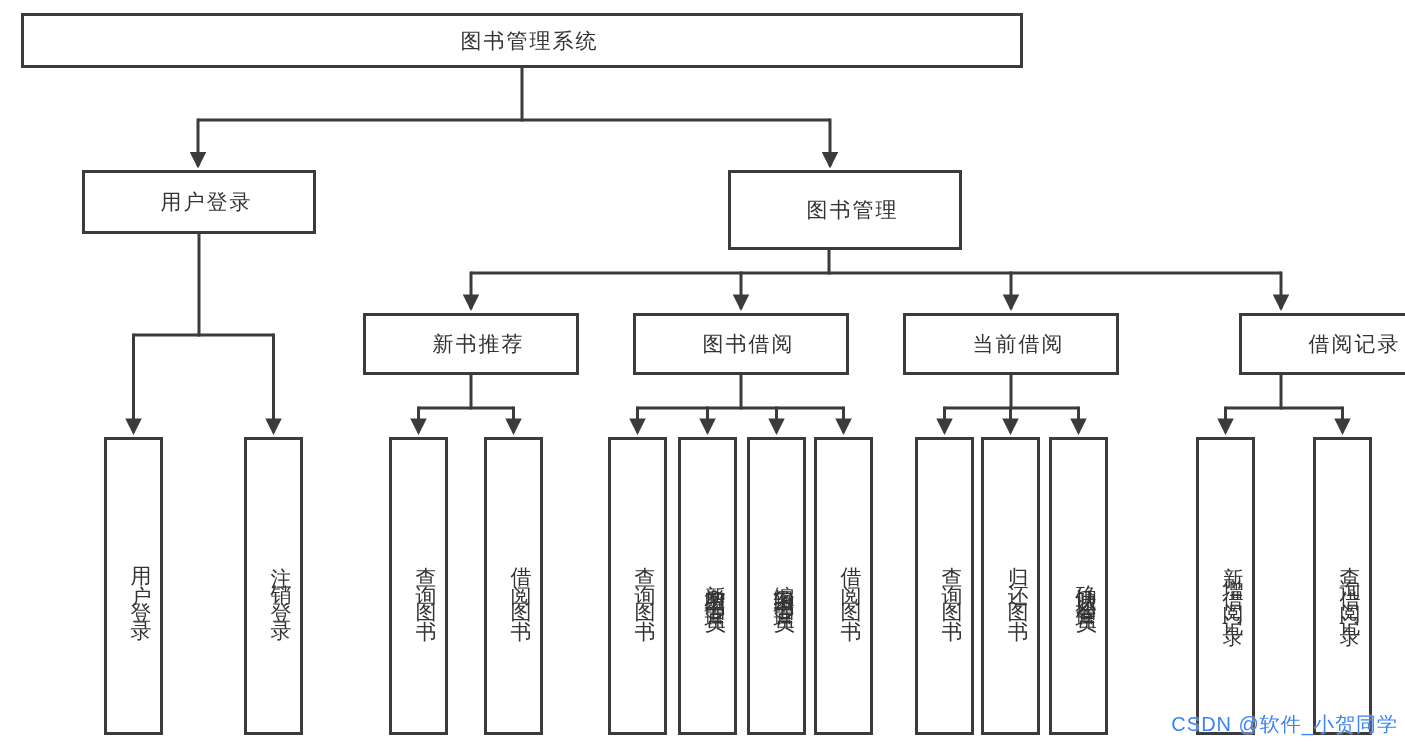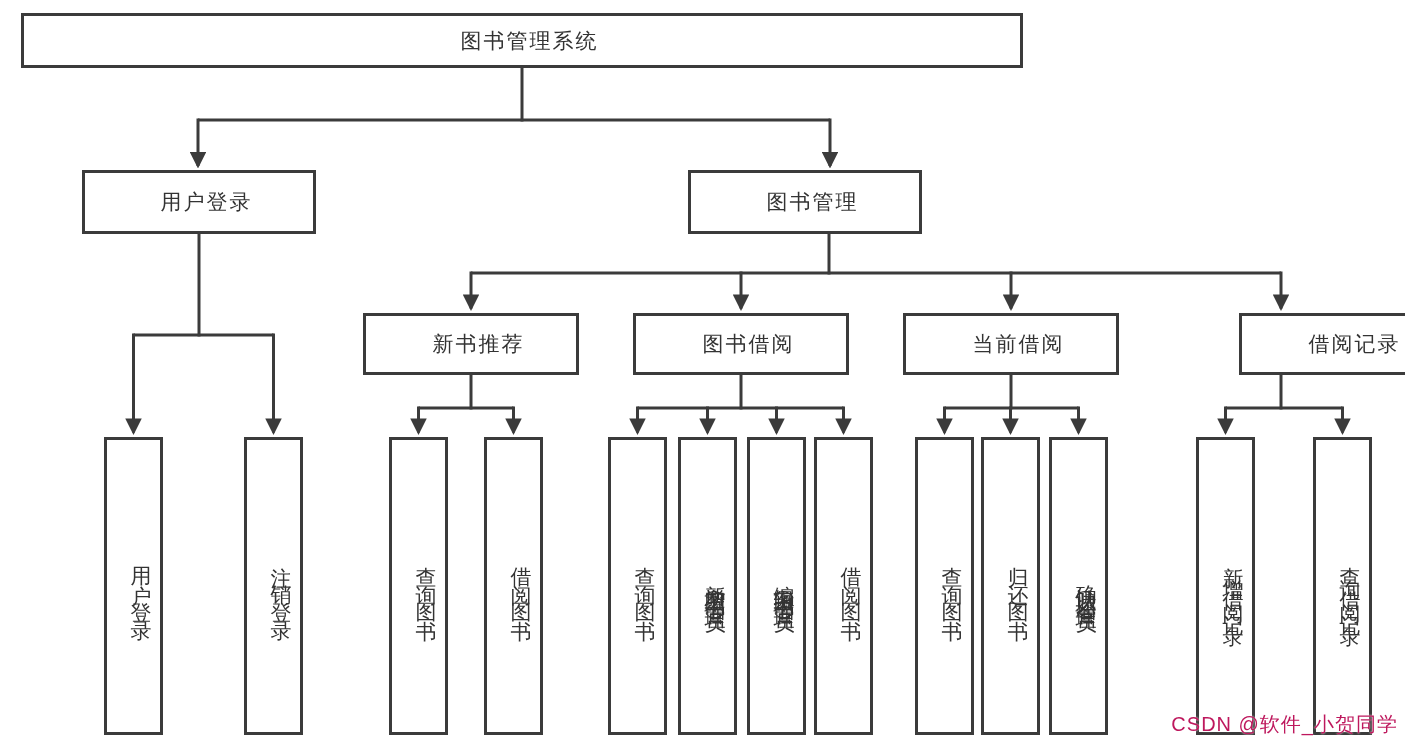--- a/index.html
+++ b/index.html
@@ -35,21 +35,21 @@
     font-size: 21px;
     white-space: nowrap;
     color: #333333;
   }
   .ls-lg { letter-spacing: 18px; }
   .ls-md { letter-spacing: 12px; }
   .ls-sm { letter-spacing: 4px; }
 
   .n-root { left: 21px;   top: 13px;  width: 1002px; height: 55px; }
   .n-l2a  { left: 82px;   top: 170px; width: 234px;  height: 64px; }
-  .n-l2b  { left: 688px;  top: 170px; width: 234px;  height: 64px; }
+  .n-l2b  { left: 728px;  top: 170px; width: 234px;  height: 80px; }
   .n-l3a  { left: 363px;  top: 313px; width: 216px;  height: 62px; }
   .n-l3b  { left: 633px;  top: 313px; width: 216px;  height: 62px; }
   .n-l3c  { left: 903px;  top: 313px; width: 216px;  height: 62px; }
   .n-l3d  { left: 1239px; top: 313px; width: 216px;  height: 62px; }
 
   .leaf { top: 437px; width: 59px; height: 298px; }
   .lf1  { left: 104px; }
   .lf2  { left: 244px; }
   .lf3  { left: 389px; }
   .lf4  { left: 484px; }
@@ -62,21 +62,21 @@
   .lf11 { left: 1049px; }
   .lf12 { left: 1196px; }
   .lf13 { left: 1313px; }
 
   .watermark {
     position: absolute;
     right: 7px;
     top: 711px;
     font-size: 20px;
     letter-spacing: 1px;
-    color: #be185d;
+    color: #3b82f6;
     text-shadow: 0 0 2px #ffffff;
     white-space: nowrap;
   }
 </style>
 </head>
 <body>
 
 <div class="canvas">
 
   <svg class="connector-svg" width="1405" height="747" viewBox="0 0 1405 747" xmlns="http://www.w3.org/2000/svg">

